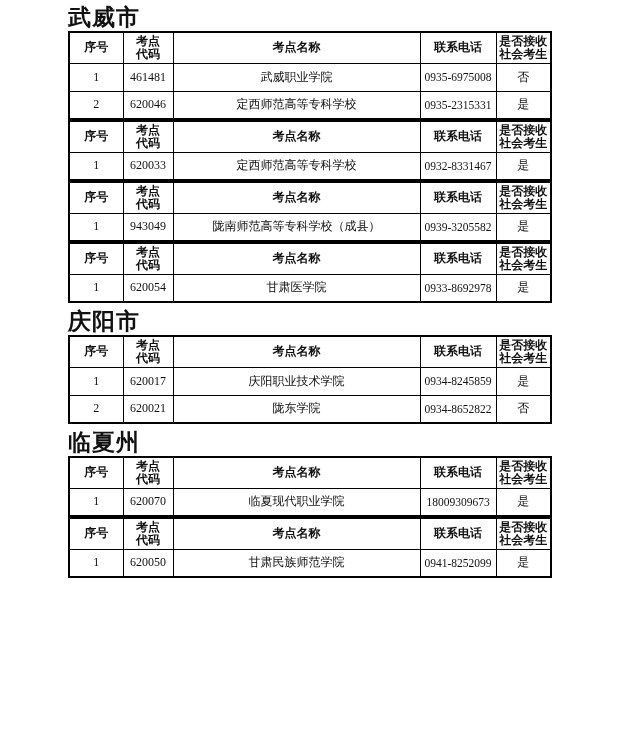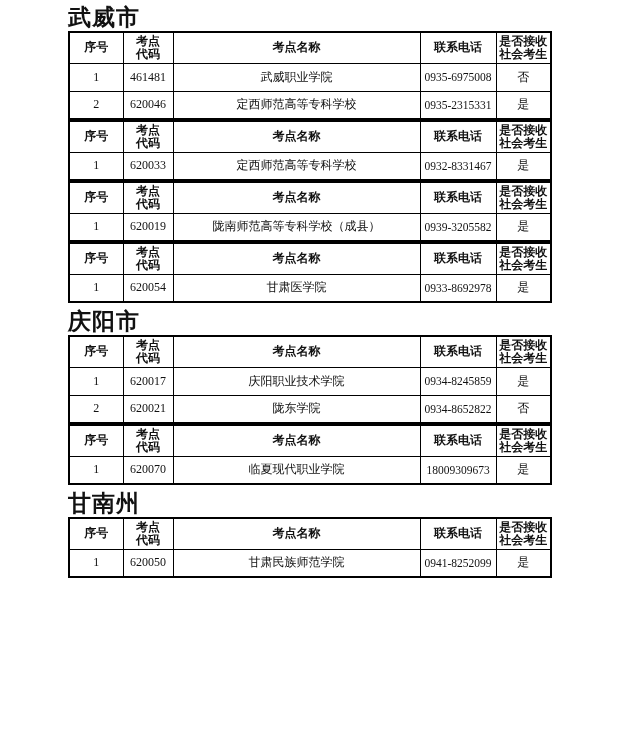--- a/index.html
+++ b/index.html
@@ -142,21 +142,21 @@
           <th>序号</th>
           <th><span>考点</span><br><span>代码</span></th>
           <th>考点名称</th>
           <th>联系电话</th>
           <th><span>是否接收</span><br><span>社会考生</span></th>
         </tr>
       </thead>
       <tbody>
             <tr>
               <td class="cell-seq">1</td>
-              <td class="cell-site-code">620019</td>
+              <td class="cell-site-code">943049</td>
               <td class="cell-site-name">陇南师范高等专科学校（成县）</td>
               <td class="cell-phone">0939-3205582</td>
               <td class="cell-accepts-social">是</td>
             </tr>
           </tbody>
     </table>
   </div>
 
   <div class="section">
     <table class="sites">
@@ -220,20 +220,21 @@
               <td class="cell-site-code">620021</td>
               <td class="cell-site-name">陇东学院</td>
               <td class="cell-phone">0934-8652822</td>
               <td class="cell-accepts-social">否</td>
             </tr>
           </tbody>
     </table>
   </div>
 
   <div class="section">
+    <h2 class="city">临夏州</h2>
     <table class="sites">
       <colgroup>
         <col class="c-no">
             <col class="c-code">
             <col class="c-name">
             <col class="c-phone">
             <col class="c-accepts">
       </colgroup>
       <thead>
         <tr>
@@ -250,21 +251,20 @@
               <td class="cell-site-code">620070</td>
               <td class="cell-site-name">临夏现代职业学院</td>
               <td class="cell-phone">18009309673</td>
               <td class="cell-accepts-social">是</td>
             </tr>
           </tbody>
     </table>
   </div>
 
   <div class="section">
-    <h2 class="city">甘南州</h2>
     <table class="sites">
       <colgroup>
         <col class="c-no">
             <col class="c-code">
             <col class="c-name">
             <col class="c-phone">
             <col class="c-accepts">
       </colgroup>
       <thead>
         <tr>

